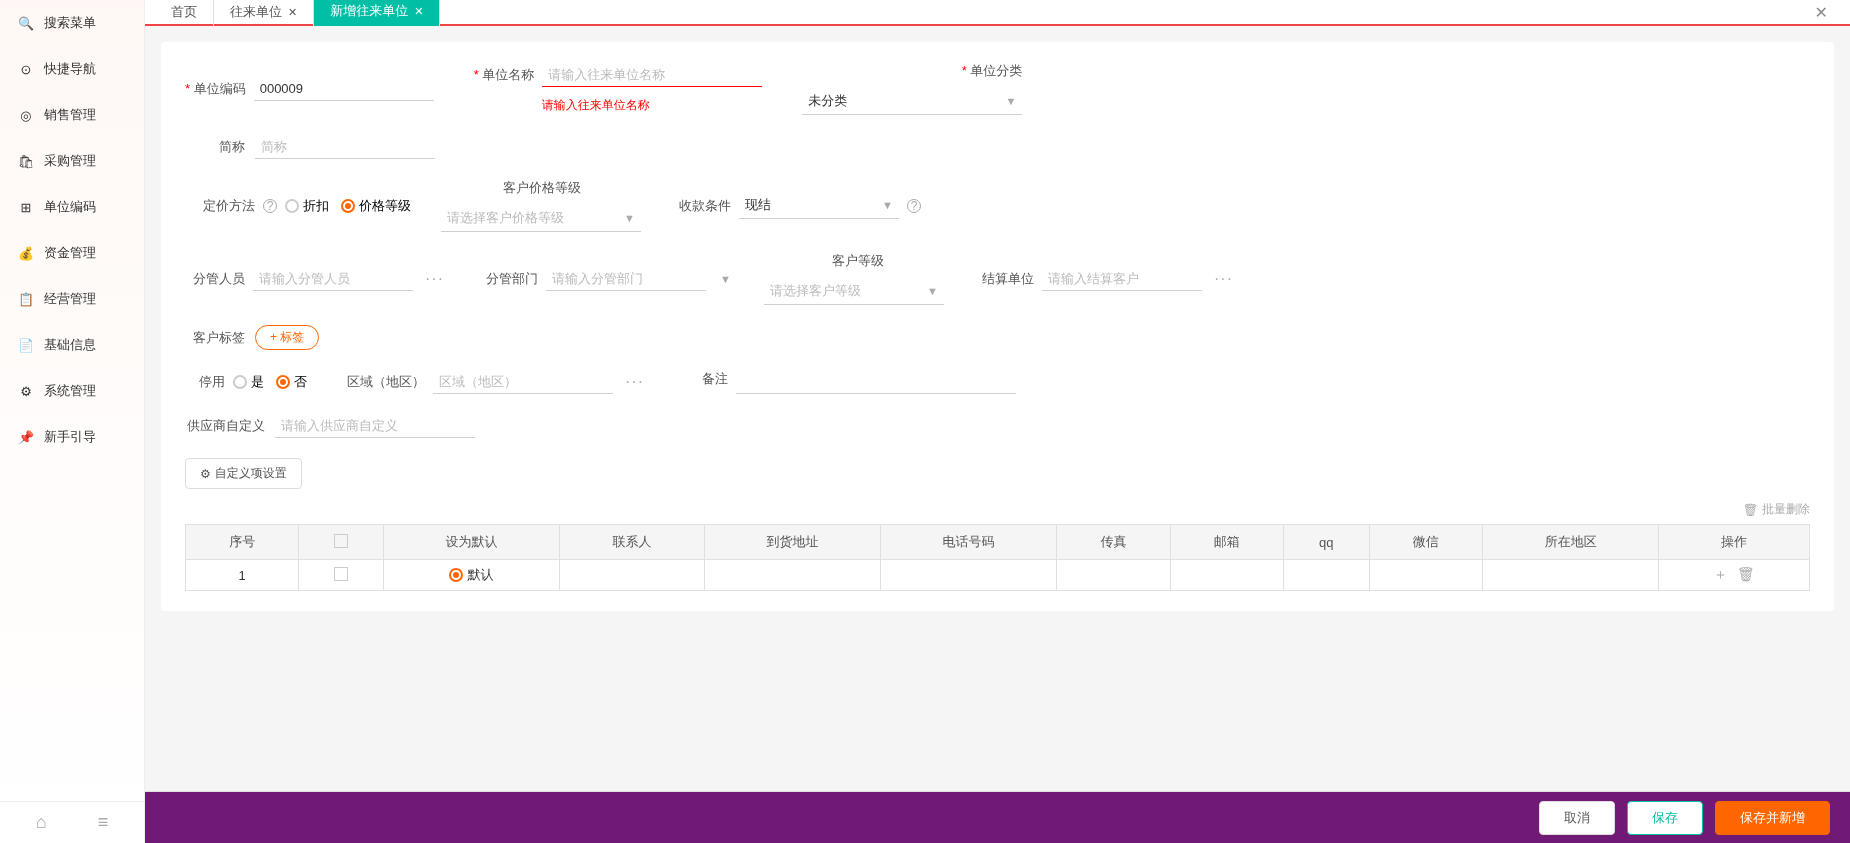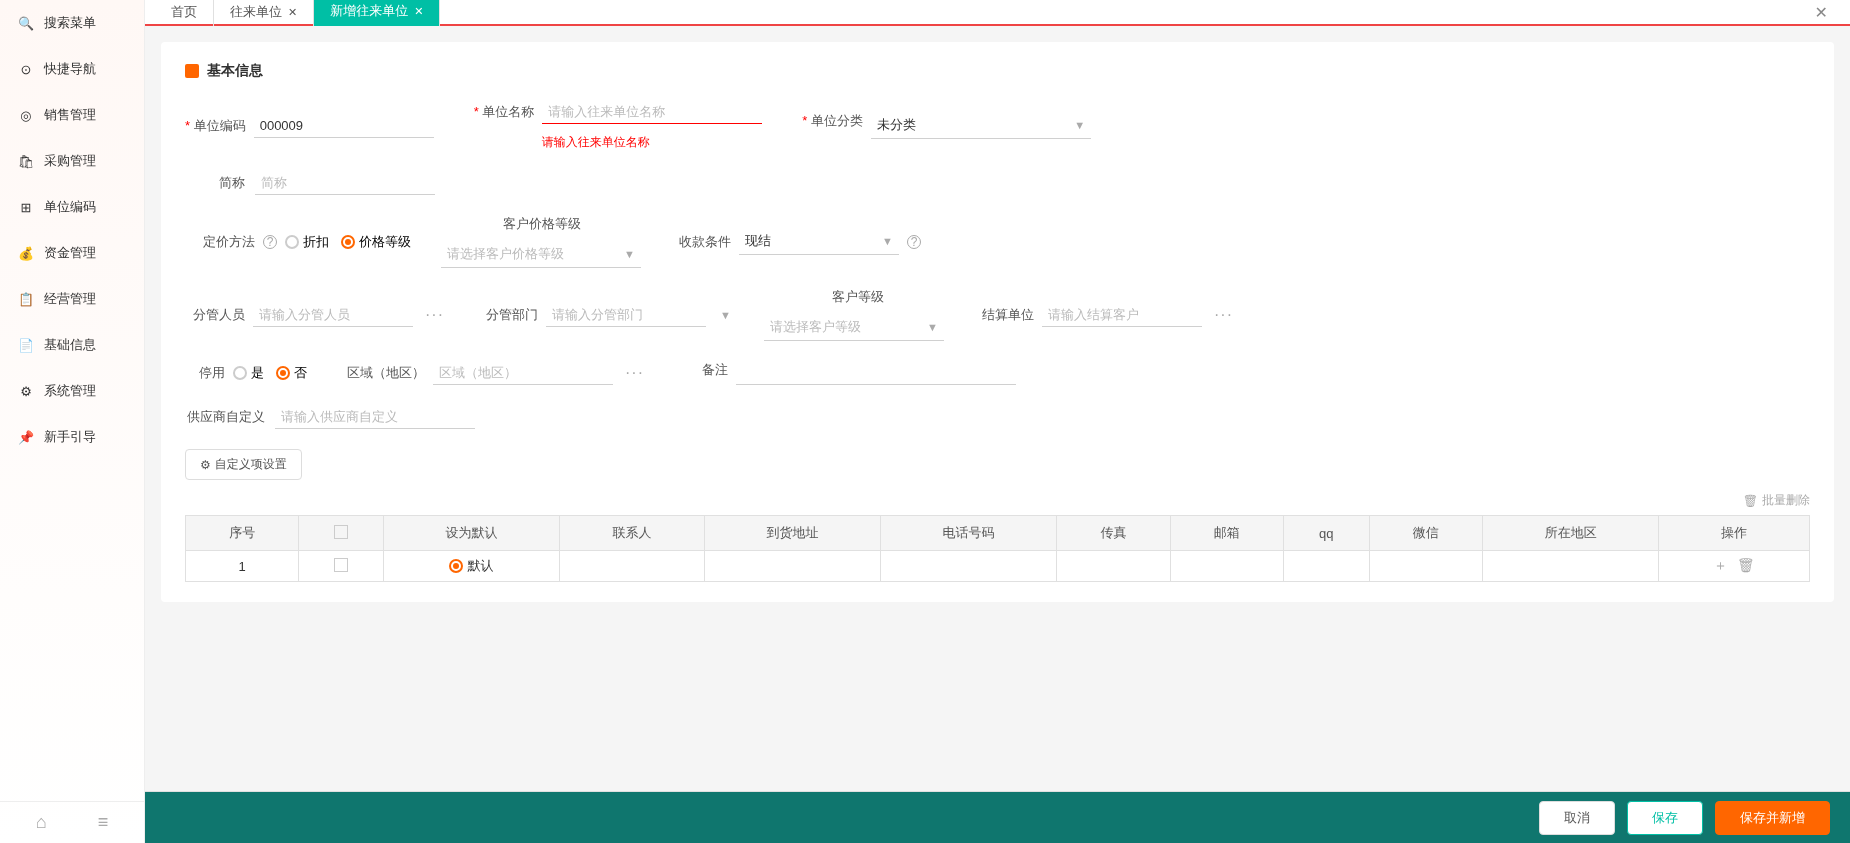--- a/index.html
+++ b/index.html
@@ -229,21 +229,21 @@
       border: 1px solid #ccc;
       display: inline-block;
       cursor: pointer;
     }
 
     .icon-add { color: #aaa; cursor: pointer; font-size: 14px; }
     .icon-del { color: #aaa; cursor: pointer; font-size: 14px; }
 
     
     .footer {
-      background: #0f766e;
+      background: #701a75;
       border-top: 1px solid #e0e0e0;
       display: flex;
       justify-content: flex-end;
       align-items: center;
       padding: 10px 20px;
       gap: 12px;
       height: 52px;
     }
     .btn-cancel { background: #fff; border: 1px solid #ddd; color: #555; padding: 7px 24px; border-radius: 4px; cursor: pointer; font-size: 13px; }
     .btn-save { background: #fff; border: 1px solid #00bfa5; color: #00bfa5; padding: 7px 24px; border-radius: 4px; cursor: pointer; font-size: 13px; }
@@ -325,39 +325,35 @@
     <div class="tab active">
       <span>新增往来单位</span>
       <span class="close-icon">✕</span>
     </div>
     <div class="tab-close-btn">✕</div>
   </div>
 
   <div class="content">
     <div class="form-card">
 
-      <div class="section-title">
-        <span class="section-title-icon"></span>
-        <span>基本信息</span>
-      </div>
 
 
       <div class="form-row" style="gap:40px;">
         <div style="display:flex;align-items:center;gap:8px;">
           <span class="form-label required" style="min-width:60px;">单位编码</span>
           <input class="form-input" type="text" value="000009" style="width: 180px;">
         </div>
         <div style="display:flex;align-items:flex-start;gap:8px;flex-direction:column;">
           <div style="display:flex;align-items:center;gap:8px;">
             <span class="form-label required" style="min-width:60px;">单位名称</span>
             <input class="form-input error" type="text" style="width: 220px;" placeholder="请输入往来单位名称">
           </div>
           <span class="error-text" style="margin-left:68px;">请输入往来单位名称</span>
         </div>
-        <div style="display:flex;align-items:flex-start;gap:8px;">
+        <div style="display:flex;align-items:flex-end;gap:8px;flex-direction:column;">
           <span class="form-label required" style="min-width:60px;">单位分类</span>
           <div class="select-field" style="width:220px;">
             <span style="color:#333;">未分类</span>
             <span class="chevron">▼</span>
           </div>
         </div>
       </div>
 
       <div class="form-row">
         <span class="form-label" style="min-width:60px;">简称</span>
@@ -416,20 +412,24 @@
             <span class="chevron">▼</span>
           </div>
         </div>
         <div style="display:flex;align-items:center;gap:8px;">
           <span class="form-label" style="min-width:60px;">结算单位</span>
           <input class="form-input" type="text" style="width: 160px;" placeholder="请输入结算客户">
           <span class="dots-btn">···</span>
         </div>
       </div>
 
+      <div class="form-row">
+        <span class="form-label" style="min-width:60px;">客户标签</span>
+        <button class="tag-btn">+ 标签</button>
+      </div>
 
       <div class="form-row" style="gap:40px;">
         <div style="display:flex;align-items:center;gap:8px;">
           <span class="form-label" style="min-width:40px;">停用</span>
           <div class="radio-group">
             <div class="radio-item">
               <span class="radio-circle"></span>
               <span>是</span>
             </div>
             <div class="radio-item">

